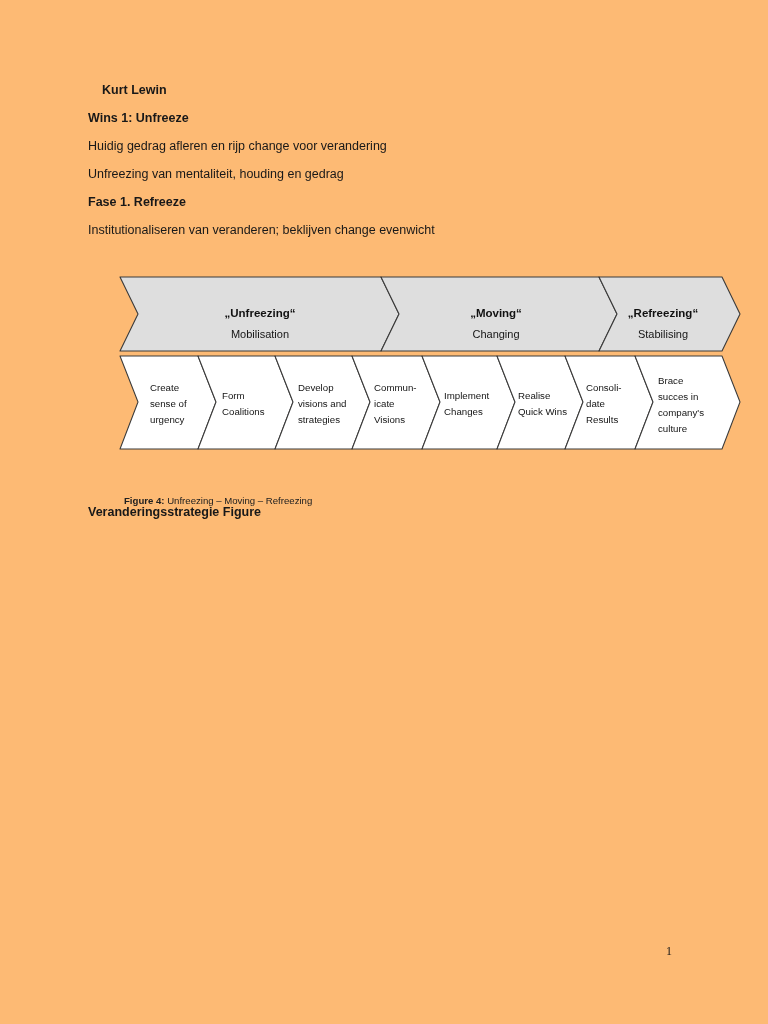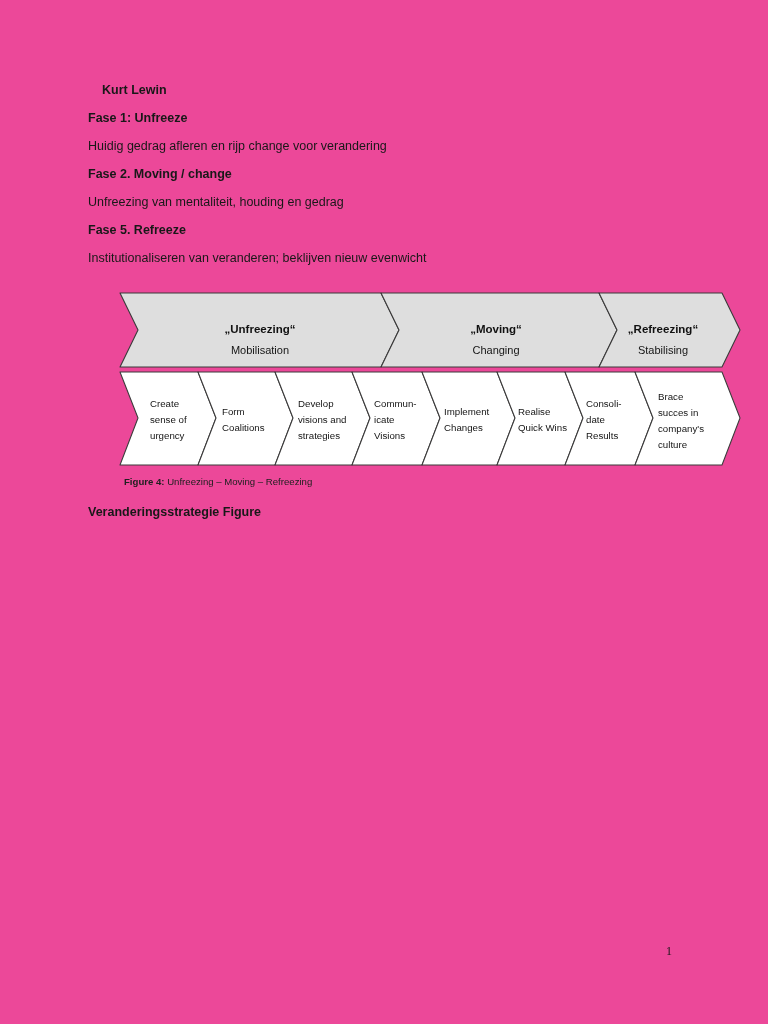--- a/index.html
+++ b/index.html
@@ -12,21 +12,21 @@
     height: 1024px;
     position: relative;
     font-family: "Liberation Sans", sans-serif;
     color: #1a1a1a;
     overflow: hidden;
   }
 
   .page {
     position: absolute;
     inset: 0;
-    background: #ec4899;
+    background: #fdba74;
   }
 
   
   .text-block {
     position: absolute;
     left: 88px;
     top: 84px;
     width: 600px;
   }
   .line {
@@ -36,21 +36,21 @@
     white-space: nowrap;
     margin: 0 0 15.5px 0;
   }
   .line.bold { font-weight: bold; }
   .line.indent { margin-left: 14px; }
 
   
   .figure {
     position: absolute;
     left: 118px;
-    top: 288px;
+    top: 272px;
     width: 626px;
     height: 186px;
   }
   .figure svg { display: block; }
 
   .band-title {
     font-size: 11.5px;
     font-weight: bold;
     fill: #111111;
   }
@@ -60,21 +60,21 @@
   }
   .step-text {
     font-size: 9.7px;
     fill: #141414;
   }
 
   
   .caption {
     position: absolute;
     left: 124px;
-    top: 476px;
+    top: 495px;
     font-size: 9.6px;
     color: #202020;
     white-space: nowrap;
   }
   .caption .cap-label { font-weight: bold; }
 
   
   .subheading {
     position: absolute;
     left: 88px;
@@ -95,26 +95,25 @@
     font-family: "Liberation Serif", serif;
   }
 </style>
 </head>
 <body>
 
 <div class="page">
 
   <div class="text-block">
     <p class="line bold indent">Kurt Lewin</p>
-    <p class="line bold">Fase 1: Unfreeze</p>
+    <p class="line bold">Wins 1: Unfreeze</p>
     <p class="line">Huidig gedrag afleren en rijp change voor verandering</p>
-    <p class="line bold">Fase 2. Moving / change</p>
     <p class="line">Unfreezing van mentaliteit, houding en gedrag</p>
-    <p class="line bold">Fase 5. Refreeze</p>
-    <p class="line">Institutionaliseren van veranderen; beklijven nieuw evenwicht</p>
+    <p class="line bold">Fase 1. Refreeze</p>
+    <p class="line">Institutionaliseren van veranderen; beklijven change evenwicht</p>
   </div>
 
   <div class="figure">
     <svg width="626" height="186" viewBox="0 0 626 186" xmlns="http://www.w3.org/2000/svg">
 
       <g>
 
         <path d="M 2,5 L 263,5 L 281,42 L 263,79 L 2,79 L 20,42 Z" fill="#dedede" stroke="#3b3b3b" stroke-width="1.1" stroke-linejoin="round"></path>
 
         <path d="M 263,5 L 481,5 L 499,42 L 481,79 L 263,79 L 281,42 Z" fill="#dedede" stroke="#3b3b3b" stroke-width="1.1" stroke-linejoin="round"></path>

